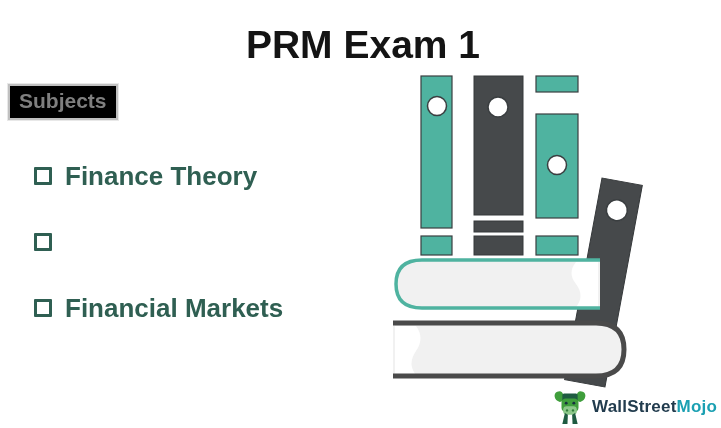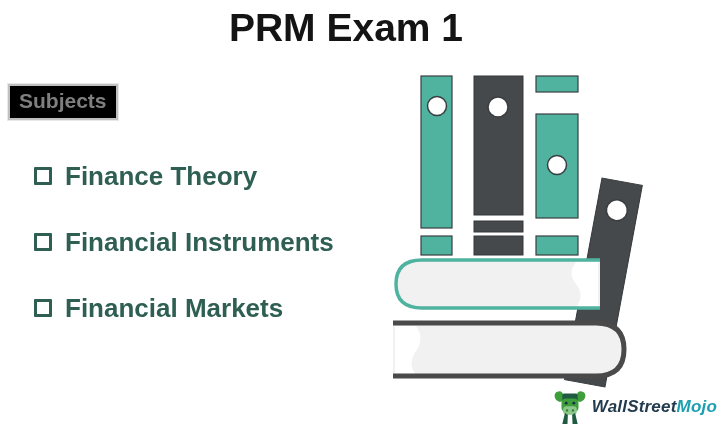--- a/index.html
+++ b/index.html
@@ -3,21 +3,21 @@
 <meta charset="utf-8">
 <style>
   html,body { margin:0; padding:0; background:#fff; }
   .canvas {
     position:relative; width:721px; height:428px; background:#ffffff;
     font-family:"Liberation Sans", sans-serif; overflow:hidden;
   }
 
   
   .title {
-    position:absolute; top:5px; left:0; width:690px; margin:1px;
+    position:absolute; top:5px; left:0; width:690px; margin:18px;
     text-align:center; font-size:39px; font-weight:bold;
     color:var(--title-text); letter-spacing:0px;
   }
 
   
   .subjects-box {
     position:absolute; left:8px; top:84px;
     border:2px solid var(--subjects-border);
     background:#000000;
     padding:3px 9px 5px 9px;
@@ -48,21 +48,21 @@
   .dark-shape { fill:var(--dark); stroke:#35383a; stroke-width:1; }
   .hole { fill:#ffffff; stroke:#3a3e40; stroke-width:1.5; }
   .book-fill { fill:var(--book-fill); stroke:none; }
   .page-wave { fill:#ffffff; stroke:none; }
   .book-stroke-teal { fill:none; stroke:var(--teal); stroke-width:3.5; }
   .book-stroke-dark { fill:none; stroke:var(--book-stroke-dark); stroke-width:5; }
 
   
   .logo {
     position:absolute; right:4px; bottom:3px;
-    display:flex; align-items:center; gap:5px; cursor:pointer;font-style:italic;
+    display:flex; align-items:center; gap:5px; cursor:pointer;
   }
   .logo-text { font-size:17px; font-weight:bold; white-space:nowrap; letter-spacing:0.2px; }
   .logo-text .primary { color:var(--logo-navy); }
   .logo-text .secondary { color:var(--logo-teal); }
 </style>
 </head>
 <body>
 
 <div class="canvas">
 
@@ -72,21 +72,20 @@
     <span>Subjects</span>
   </div>
 
   <ul class="subject-list">
     <li>
       <span class="bullet"></span>
       <span class="subject-label">Finance Theory</span>
     </li>
     <li>
       <span class="bullet"></span>
-      <span class="subject-label">Financial Instruments</span>
     </li>
     <li>
       <span class="bullet"></span>
       <span class="subject-label">Financial Markets</span>
     </li>
   </ul>
 
   <svg class="illustration" width="330" height="340" viewBox="0 0 330 340" xmlns="http://www.w3.org/2000/svg">
 
     <g transform="rotate(10.5 212 123)">

